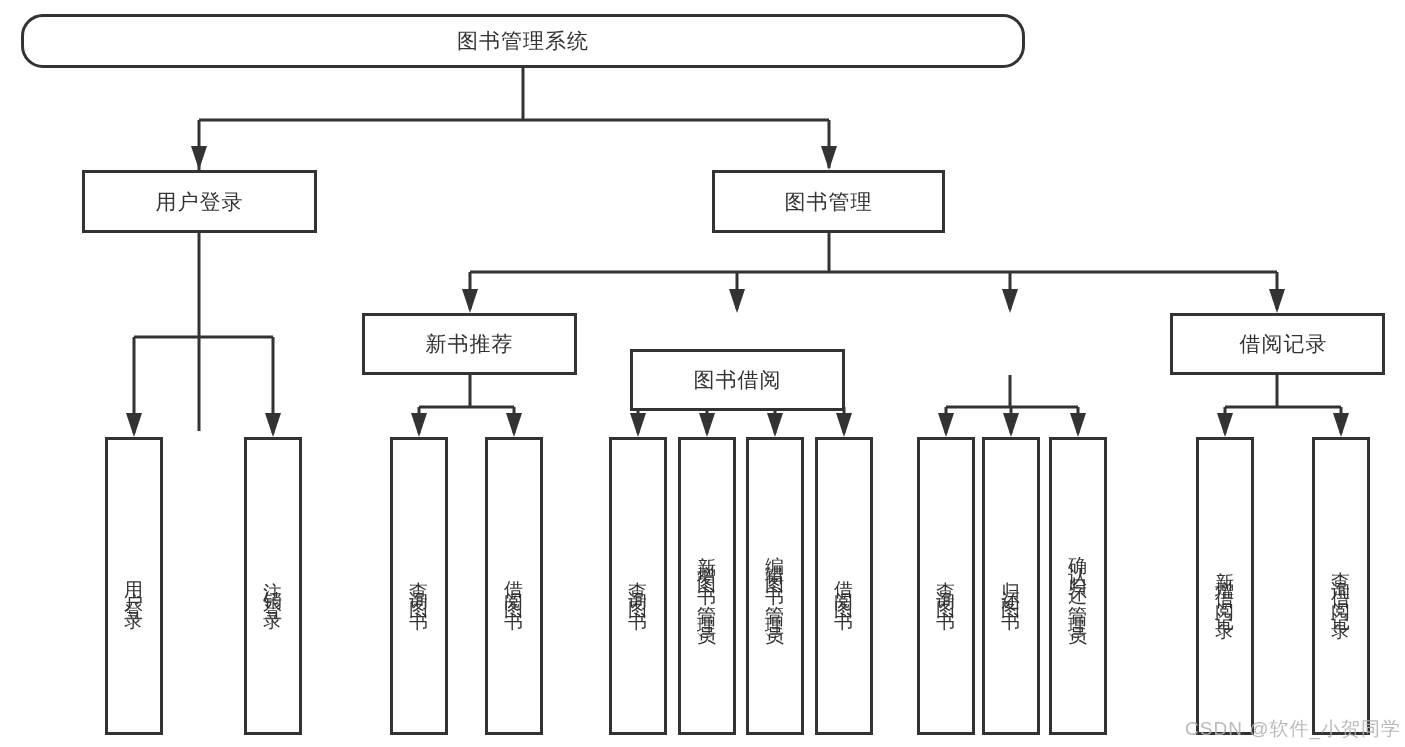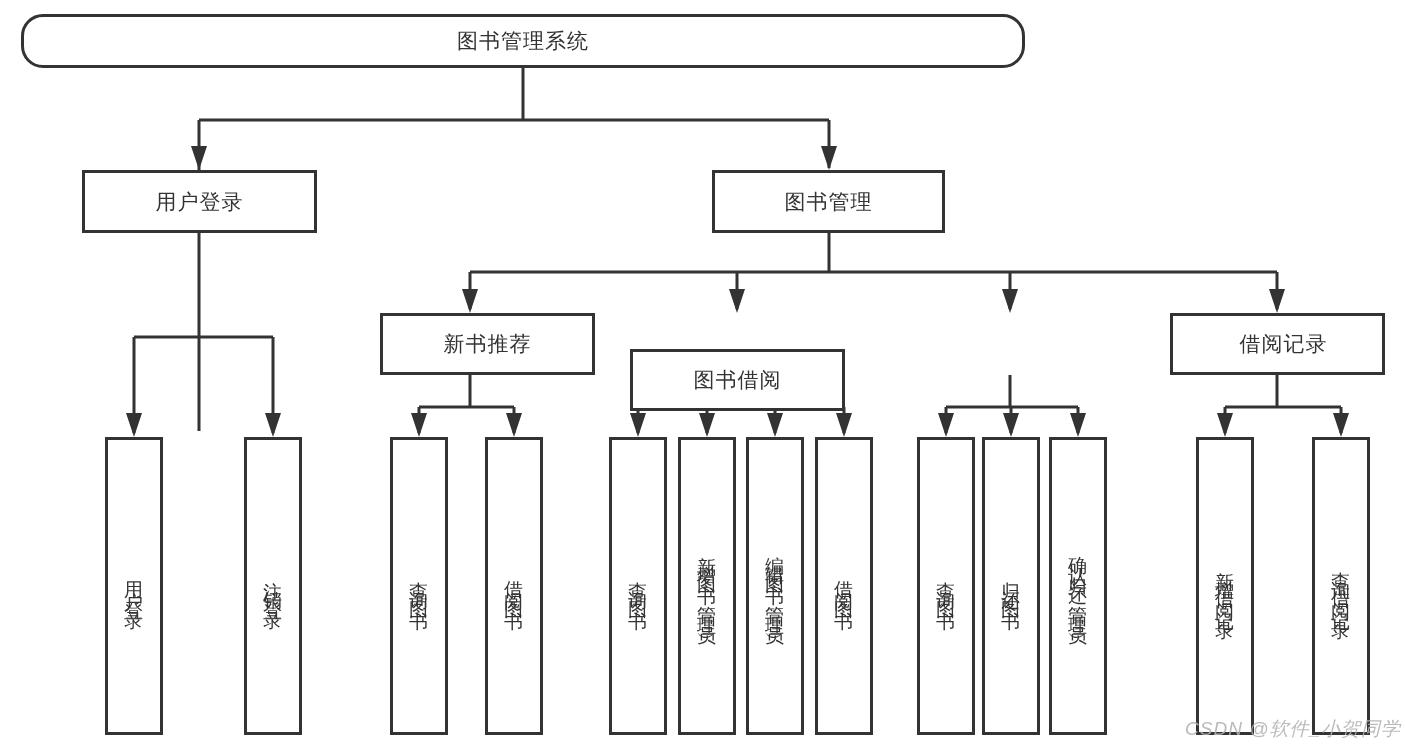--- a/index.html
+++ b/index.html
@@ -53,21 +53,20 @@
   }
   .watermark {
     position: absolute;
     right: 4px;
     top: 716px;
     font-size: 19px;
     color: rgba(178, 178, 178, 0.9);
     letter-spacing: 1px;
     white-space: nowrap;
     z-index: 5;
-    font-style: italic;
   }
 </style>
 </head>
 <body>
 
 <div class="canvas">
 
   <svg class="connectors" width="1405" height="747" viewBox="0 0 1405 747" aria-hidden="true">
     <path fill="none" stroke="#333333" stroke-width="3" d="
       M523 68 V120 M199 120 H829 M199 120 V431 M829 120 V168
@@ -105,21 +104,21 @@
     <span>图书管理系统</span>
   </div>
 
   <div class="box hbox l2-box" style="left:82px; width:235px;">
     <span>用户登录</span>
   </div>
   <div class="box hbox l2-box" style="left:712px; width:233px;">
     <span>图书管理</span>
   </div>
 
-  <div class="box hbox l3-box" style="left:362px;margin-left:18px;">
+  <div class="box hbox l3-box" style="left:362px;">
     <span>新书推荐</span>
   </div>
   <div class="box hbox l3-box" style="left:630px;margin-top:36px;">
     <span>图书借阅</span>
   </div>
   <div class="box hbox l3-box" style="left:1170px;padding-left:12px;">
     <span>借阅记录</span>
   </div>
 
   <div class="box vbox" style="left:105px;">

